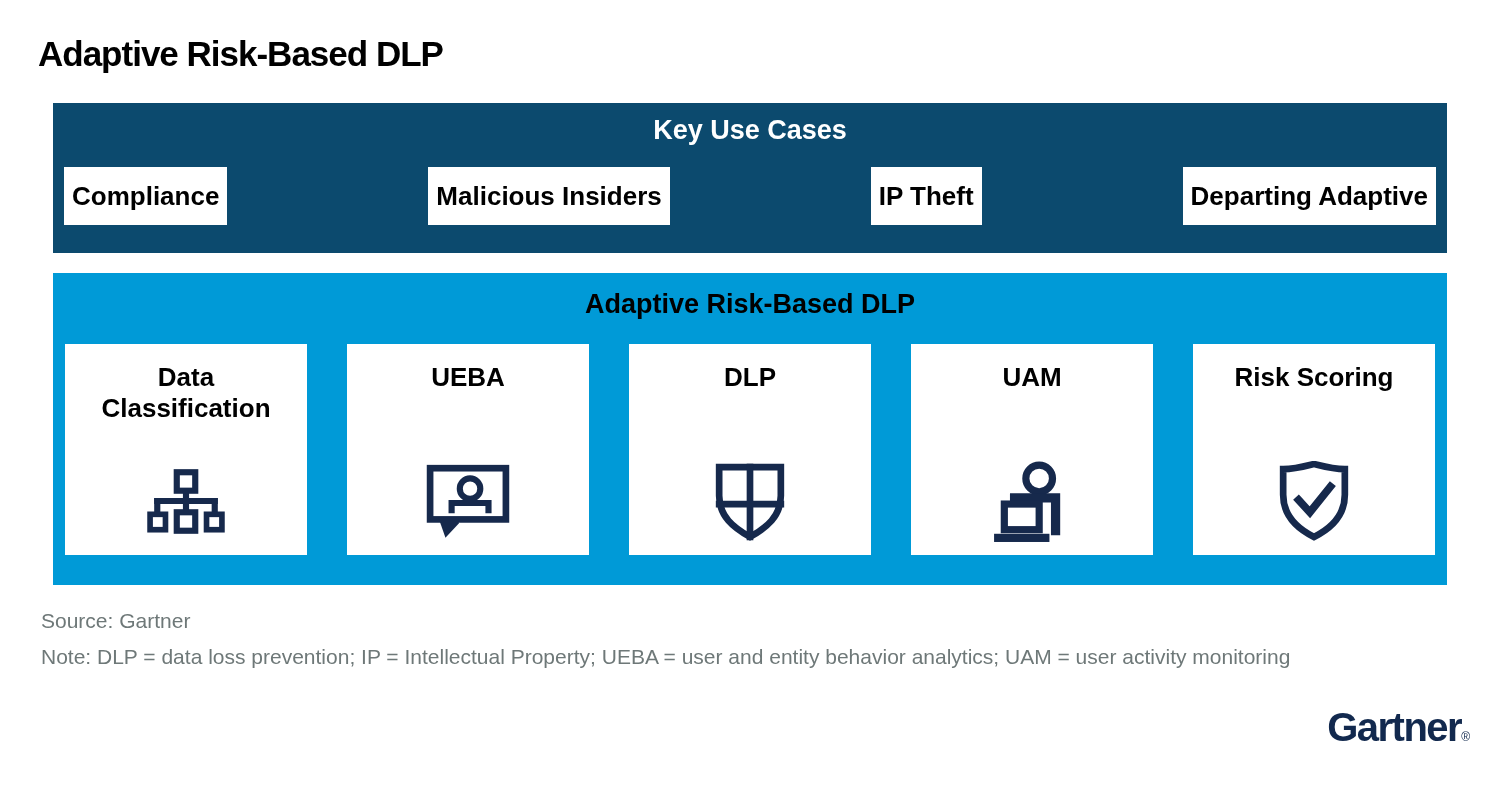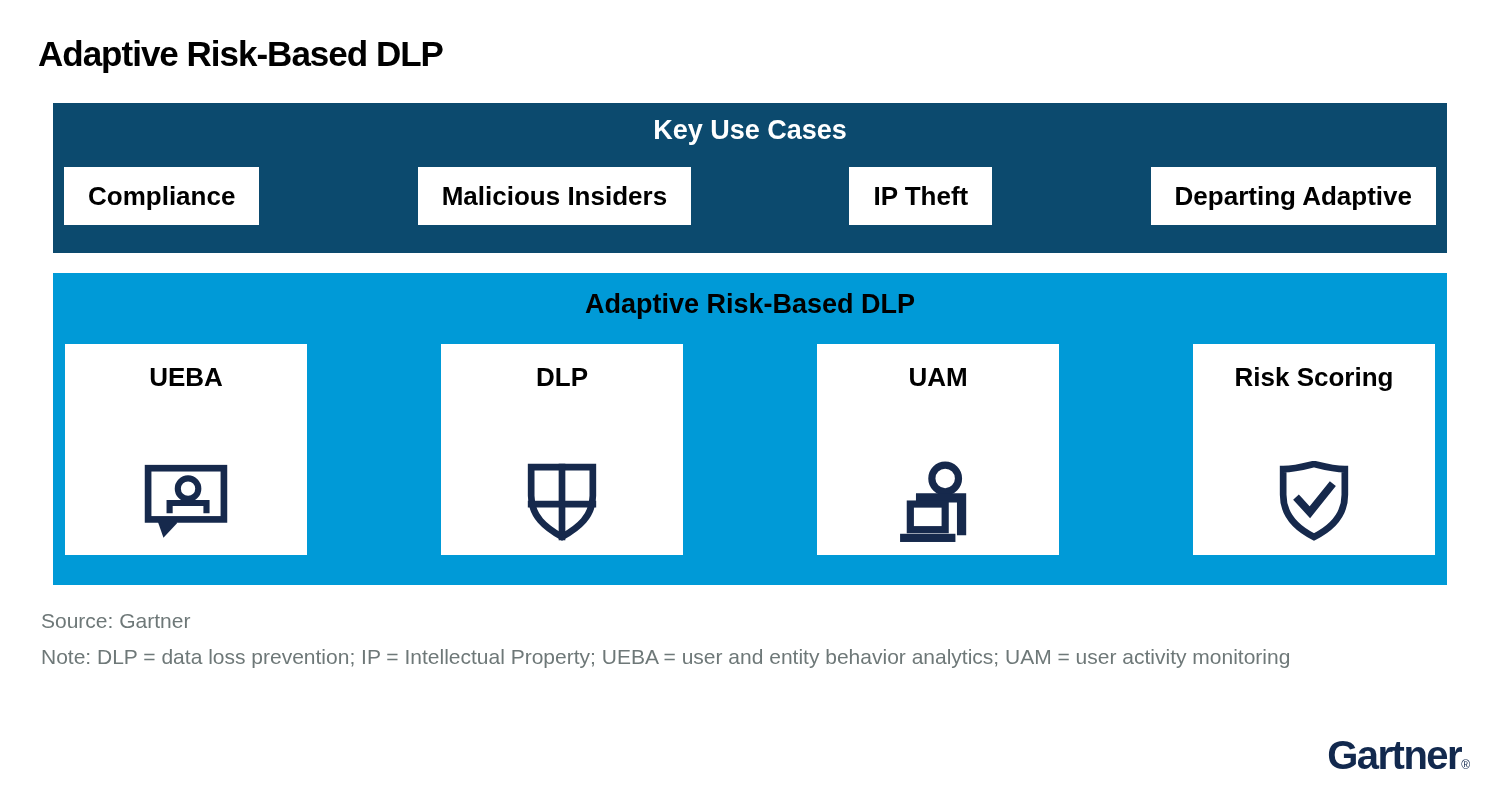--- a/index.html
+++ b/index.html
@@ -17,21 +17,21 @@
     background:#0c4a6e;box-sizing:border-box;padding:11px 11px 0 11px;
   }
   .navy-header{
     text-align:center;color:#ffffff;font-size:27px;font-weight:bold;line-height:32px;
   }
   .usecase-row{
     display:flex;justify-content:space-between;margin-top:21px;
   }
   .usecase{
     background:#ffffff;height:58px;display:flex;align-items:center;
-    padding:0 24px;font-size:26px;font-weight:bold;color:#000000;white-space:nowrap;
+    padding:0 8px;font-size:26px;font-weight:bold;color:#000000;white-space:nowrap;
   }
   
   .blue-box{
     position:absolute;left:53px;top:273px;width:1394px;height:312px;
     background:#009AD7;box-sizing:border-box;padding:15px 12px 0 12px;
   }
   .blue-header{
     text-align:center;color:#000000;font-size:27px;font-weight:bold;line-height:32px;
   }
   .card-row{
@@ -50,21 +50,21 @@
   }
   .card-icon svg .st{
     stroke:#16294C;fill:none;stroke-linecap:square;stroke-miterlimit:4;
   }
   .card-icon svg .fl{fill:#16294C;stroke:none;}
   
   .footer{
     position:absolute;left:41px;top:603px;color:#6E7878;font-size:21px;line-height:35.5px;
   }
   .gartner-logo{
-    position:absolute;right:30px;top:733px;color:#12294E;
+    position:absolute;right:30px;top:705px;color:#12294E;
     font-size:40px;font-weight:bold;letter-spacing:-1.5px;line-height:44px;
   }
   .gartner-logo .reg{font-size:12px;font-weight:normal;letter-spacing:0;vertical-align:baseline;}
 </style>
 </head>
 <body>
 
 <div class="page-title">Adaptive Risk-Based DLP</div>
 
 <div class="navy-box">
@@ -74,20 +74,34 @@
     <div class="usecase">Malicious Insiders</div>
     <div class="usecase">IP Theft</div>
     <div class="usecase">Departing Adaptive</div>
   </div>
 </div>
 
 <div class="blue-box">
   <div class="blue-header">Adaptive Risk-Based DLP</div>
   <div class="card-row">
 
+    <div class="card">
+      <div class="card-title">Data Classification</div>
+      <div class="card-icon">
+        <svg width="78" height="66" viewBox="0 0 76 64">
+          <rect class="st" stroke-width="6" x="29" y="3" width="18" height="18"></rect>
+          <path class="st" stroke-width="6" d="M38 23 V31"></path>
+          <path class="st" stroke-width="6" d="M10 31 H66"></path>
+          <path class="st" stroke-width="6" d="M10 31 V42 M38 31 V41 M66 31 V42"></path>
+          <rect class="st" stroke-width="5.5" x="3" y="44" width="15" height="15"></rect>
+          <rect class="st" stroke-width="6" x="29" y="42" width="18" height="18"></rect>
+          <rect class="st" stroke-width="5.5" x="58" y="44" width="15" height="15"></rect>
+        </svg>
+      </div>
+    </div>
 
     <div class="card">
       <div class="card-title">UEBA</div>
       <div class="card-icon">
         <svg width="84" height="78" viewBox="0 0 82 74">
           <rect class="st" stroke-width="6.5" x="4" y="4" width="74" height="50"></rect>
           <path class="fl" d="M12 52 H32 V58 L19 72 Z"></path>
           <circle class="st" stroke-width="6" cx="43" cy="24" r="10"></circle>
           <path class="st" stroke-width="6" d="M25 45 V38 H61 V45"></path>
         </svg>

